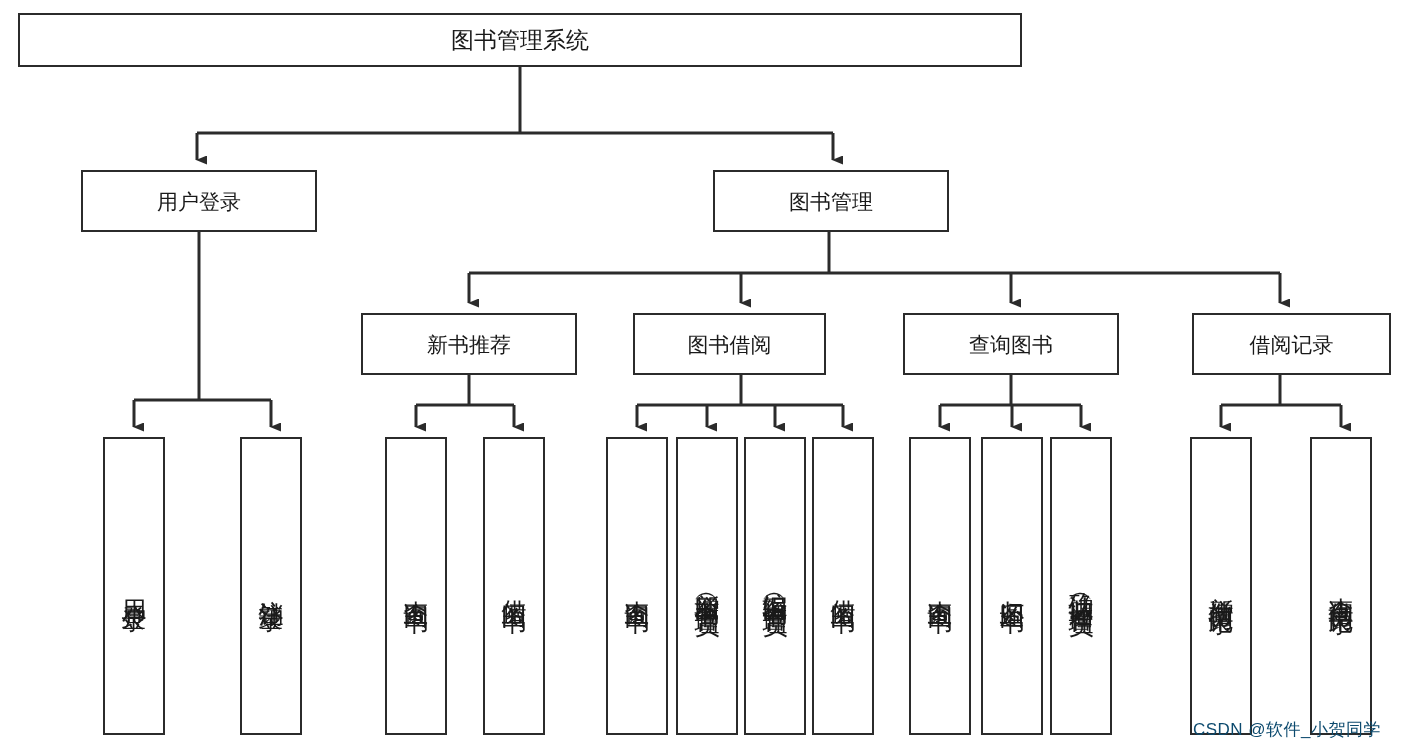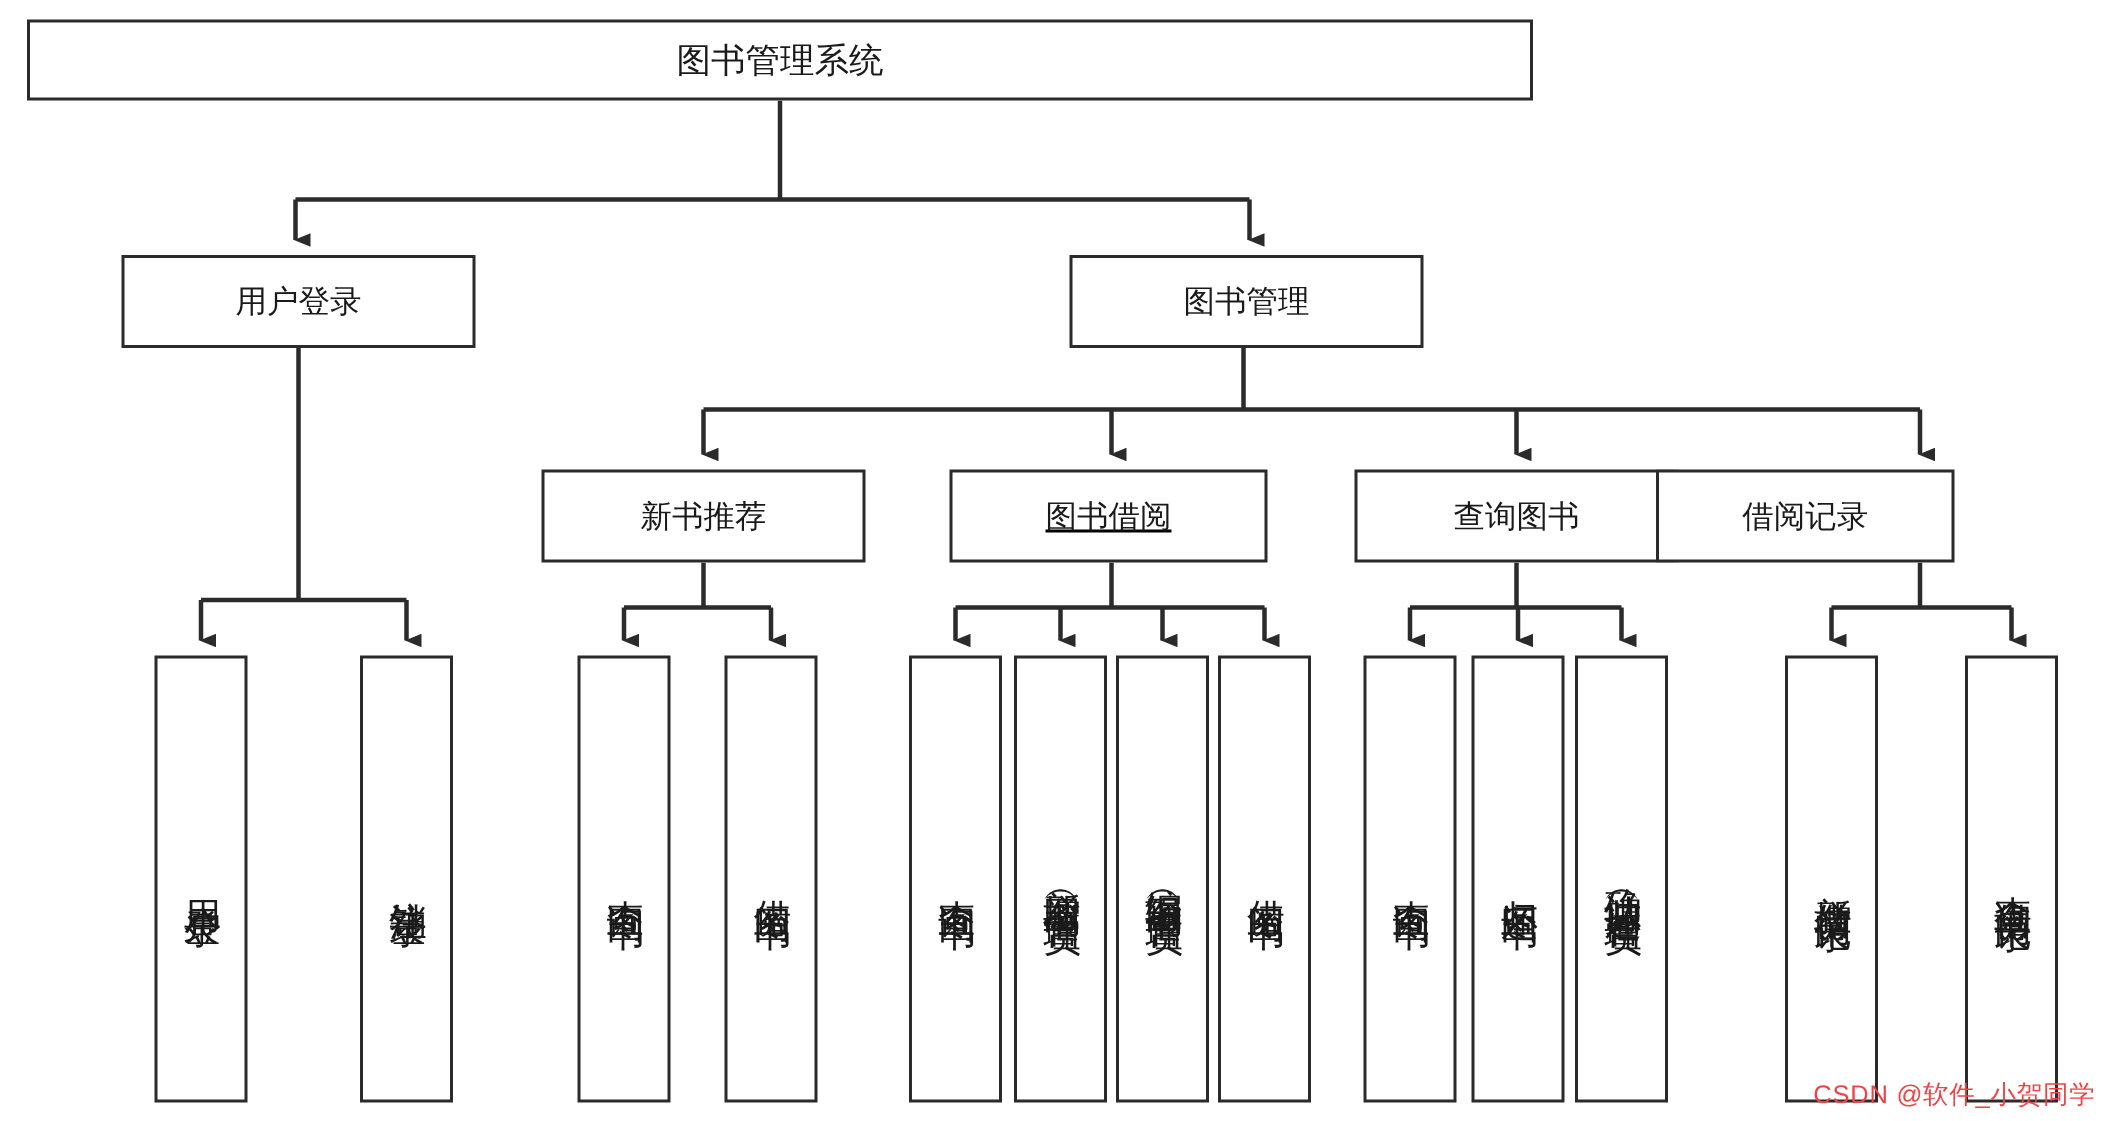--- a/index.html
+++ b/index.html
@@ -58,24 +58,24 @@
   .node-leaf .node-label {
     writing-mode: vertical-rl;
     text-orientation: upright;
     font-size: 25px;
     letter-spacing: 3px;
     line-height: 1.0;
     white-space: nowrap;
   }
   #watermark {
     position: absolute;
-    right: 8px;
+    right: 24px;
     bottom: 6px;
     font-size: 17px;
-    color: #ef4444;
+    color: #0c4a6e;
     letter-spacing: 0.5px;
     white-space: nowrap;
     pointer-events: none;
   }
 </style>
 </head>
 <body>
 
 <div id="diagram-root">
 
@@ -136,27 +136,27 @@
   <div class="node-box node-l2" style="left:81px; top:170px; width:236px; height:62px;">
     <span class="node-label">用户登录</span>
   </div>
   <div class="node-box node-l2" style="left:713px; top:170px; width:236px; height:62px;">
     <span class="node-label">图书管理</span>
   </div>
 
   <div class="node-box node-l3" style="left:361px; top:313px; width:216px; height:62px;">
     <span class="node-label">新书推荐</span>
   </div>
-  <div class="node-box node-l3" style="left:633px; top:313px; width:212px; height:62px;text-decoration:underline;">
+  <div class="node-box node-l3" style="left:633px; top:313px; width:193px; height:62px;">
     <span class="node-label">图书借阅</span>
   </div>
   <div class="node-box node-l3" style="left:903px; top:313px; width:216px; height:62px;">
     <span class="node-label">查询图书</span>
   </div>
-  <div class="node-box node-l3" style="left:1104px; top:313px; width:199px; height:62px;">
+  <div class="node-box node-l3" style="left:1192px; top:313px; width:199px; height:62px;">
     <span class="node-label">借阅记录</span>
   </div>
 
   <div class="node-box node-leaf" style="left:103px; top:437px; width:62px; height:298px;">
     <span class="node-label">用户登录</span>
   </div>
   <div class="node-box node-leaf" style="left:240px; top:437px; width:62px; height:298px;">
     <span class="node-label">注销登录</span>
   </div>
   <div class="node-box node-leaf" style="left:385px; top:437px; width:62px; height:298px;">

